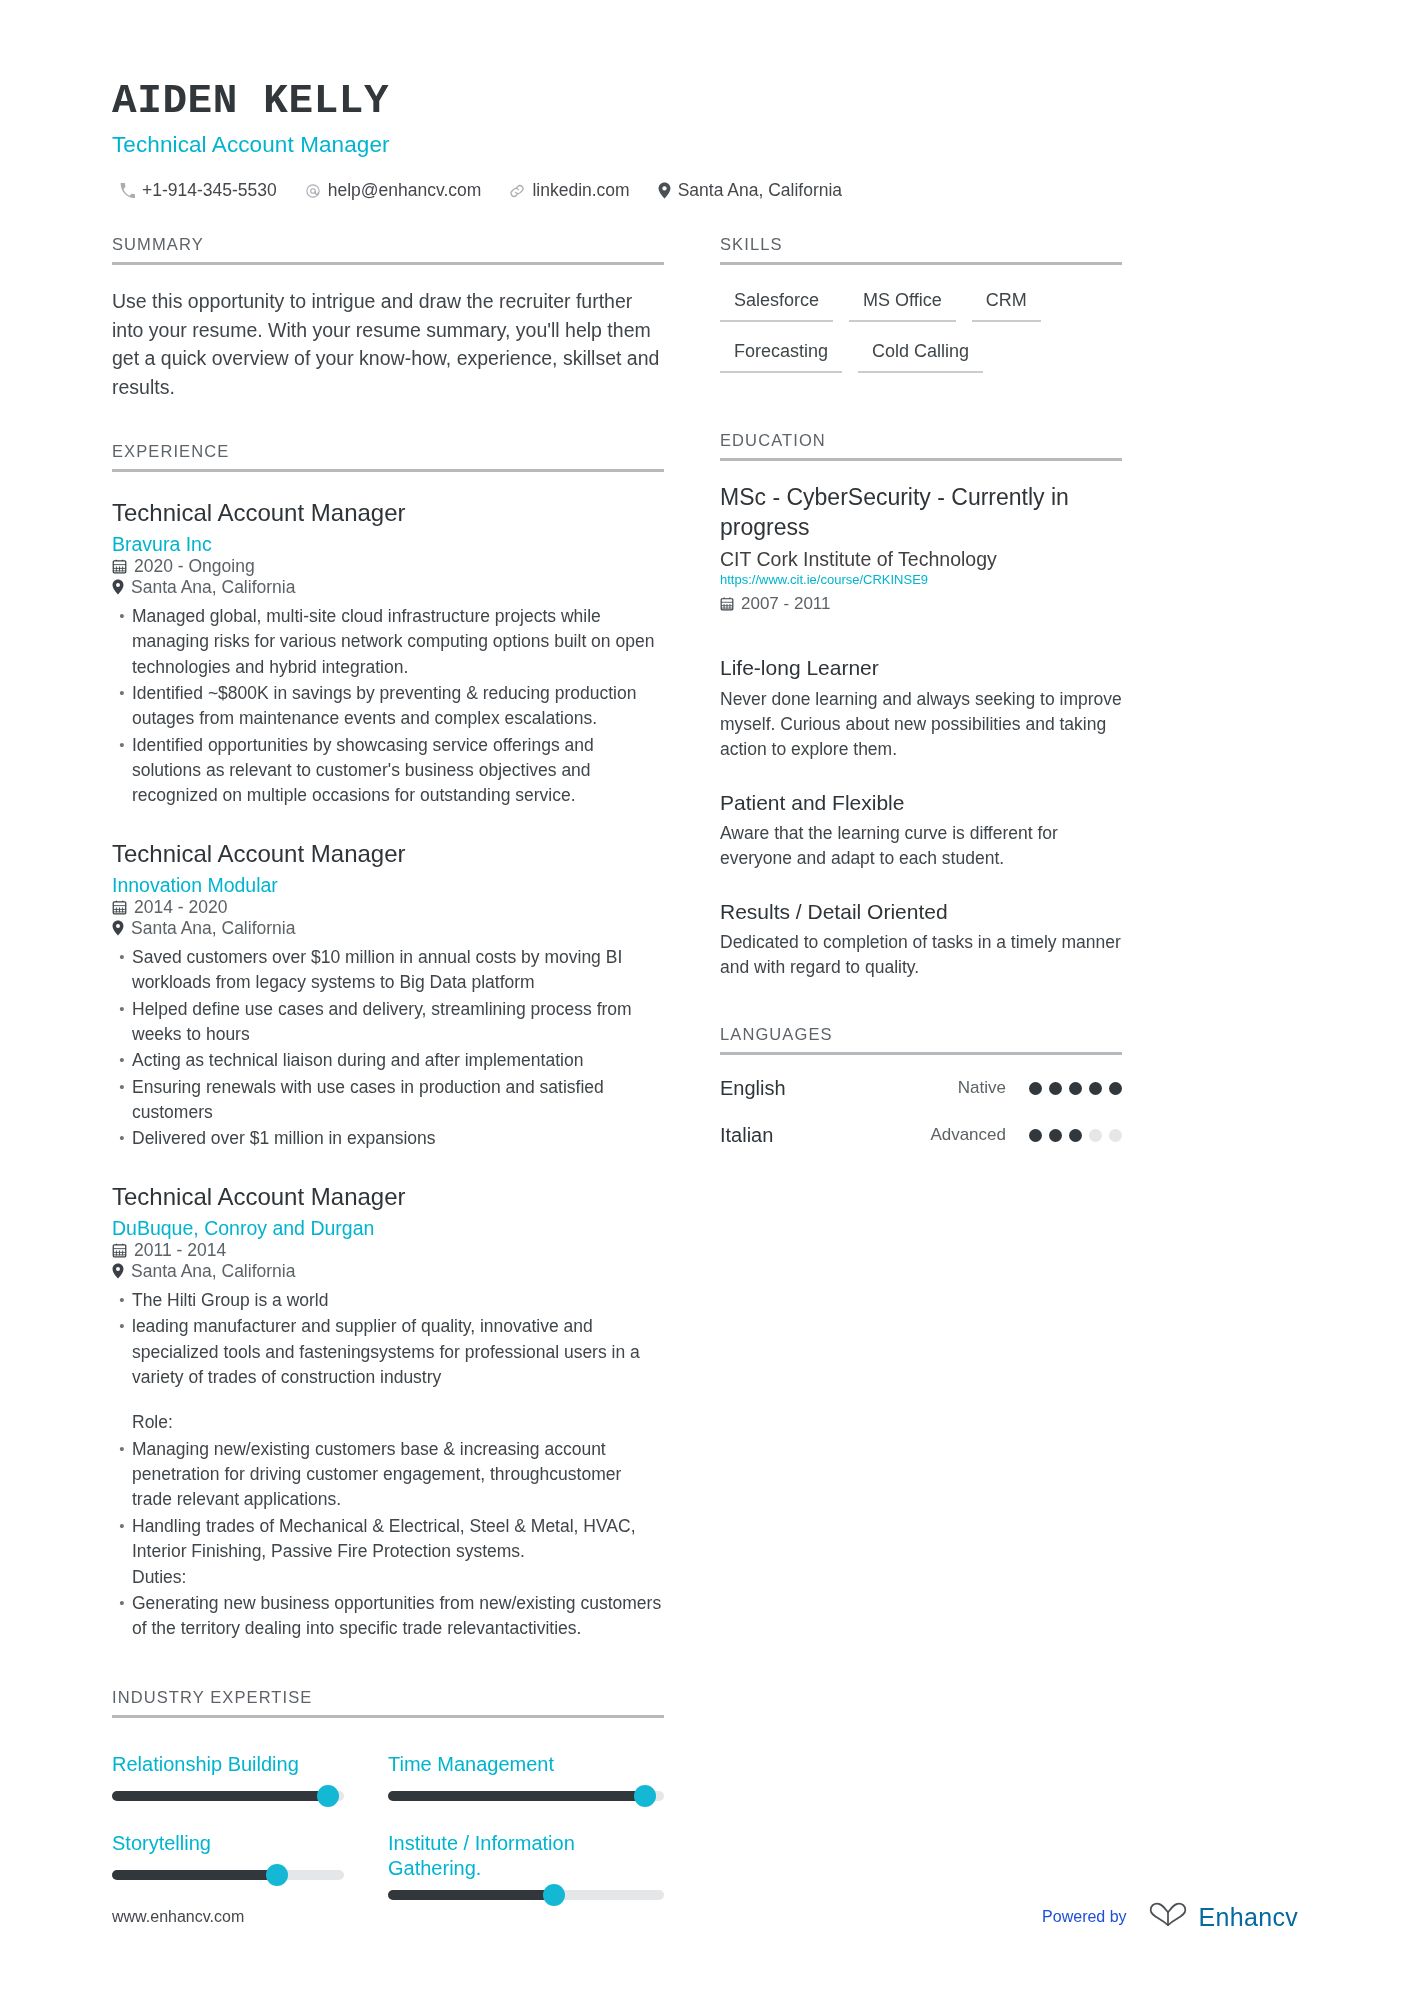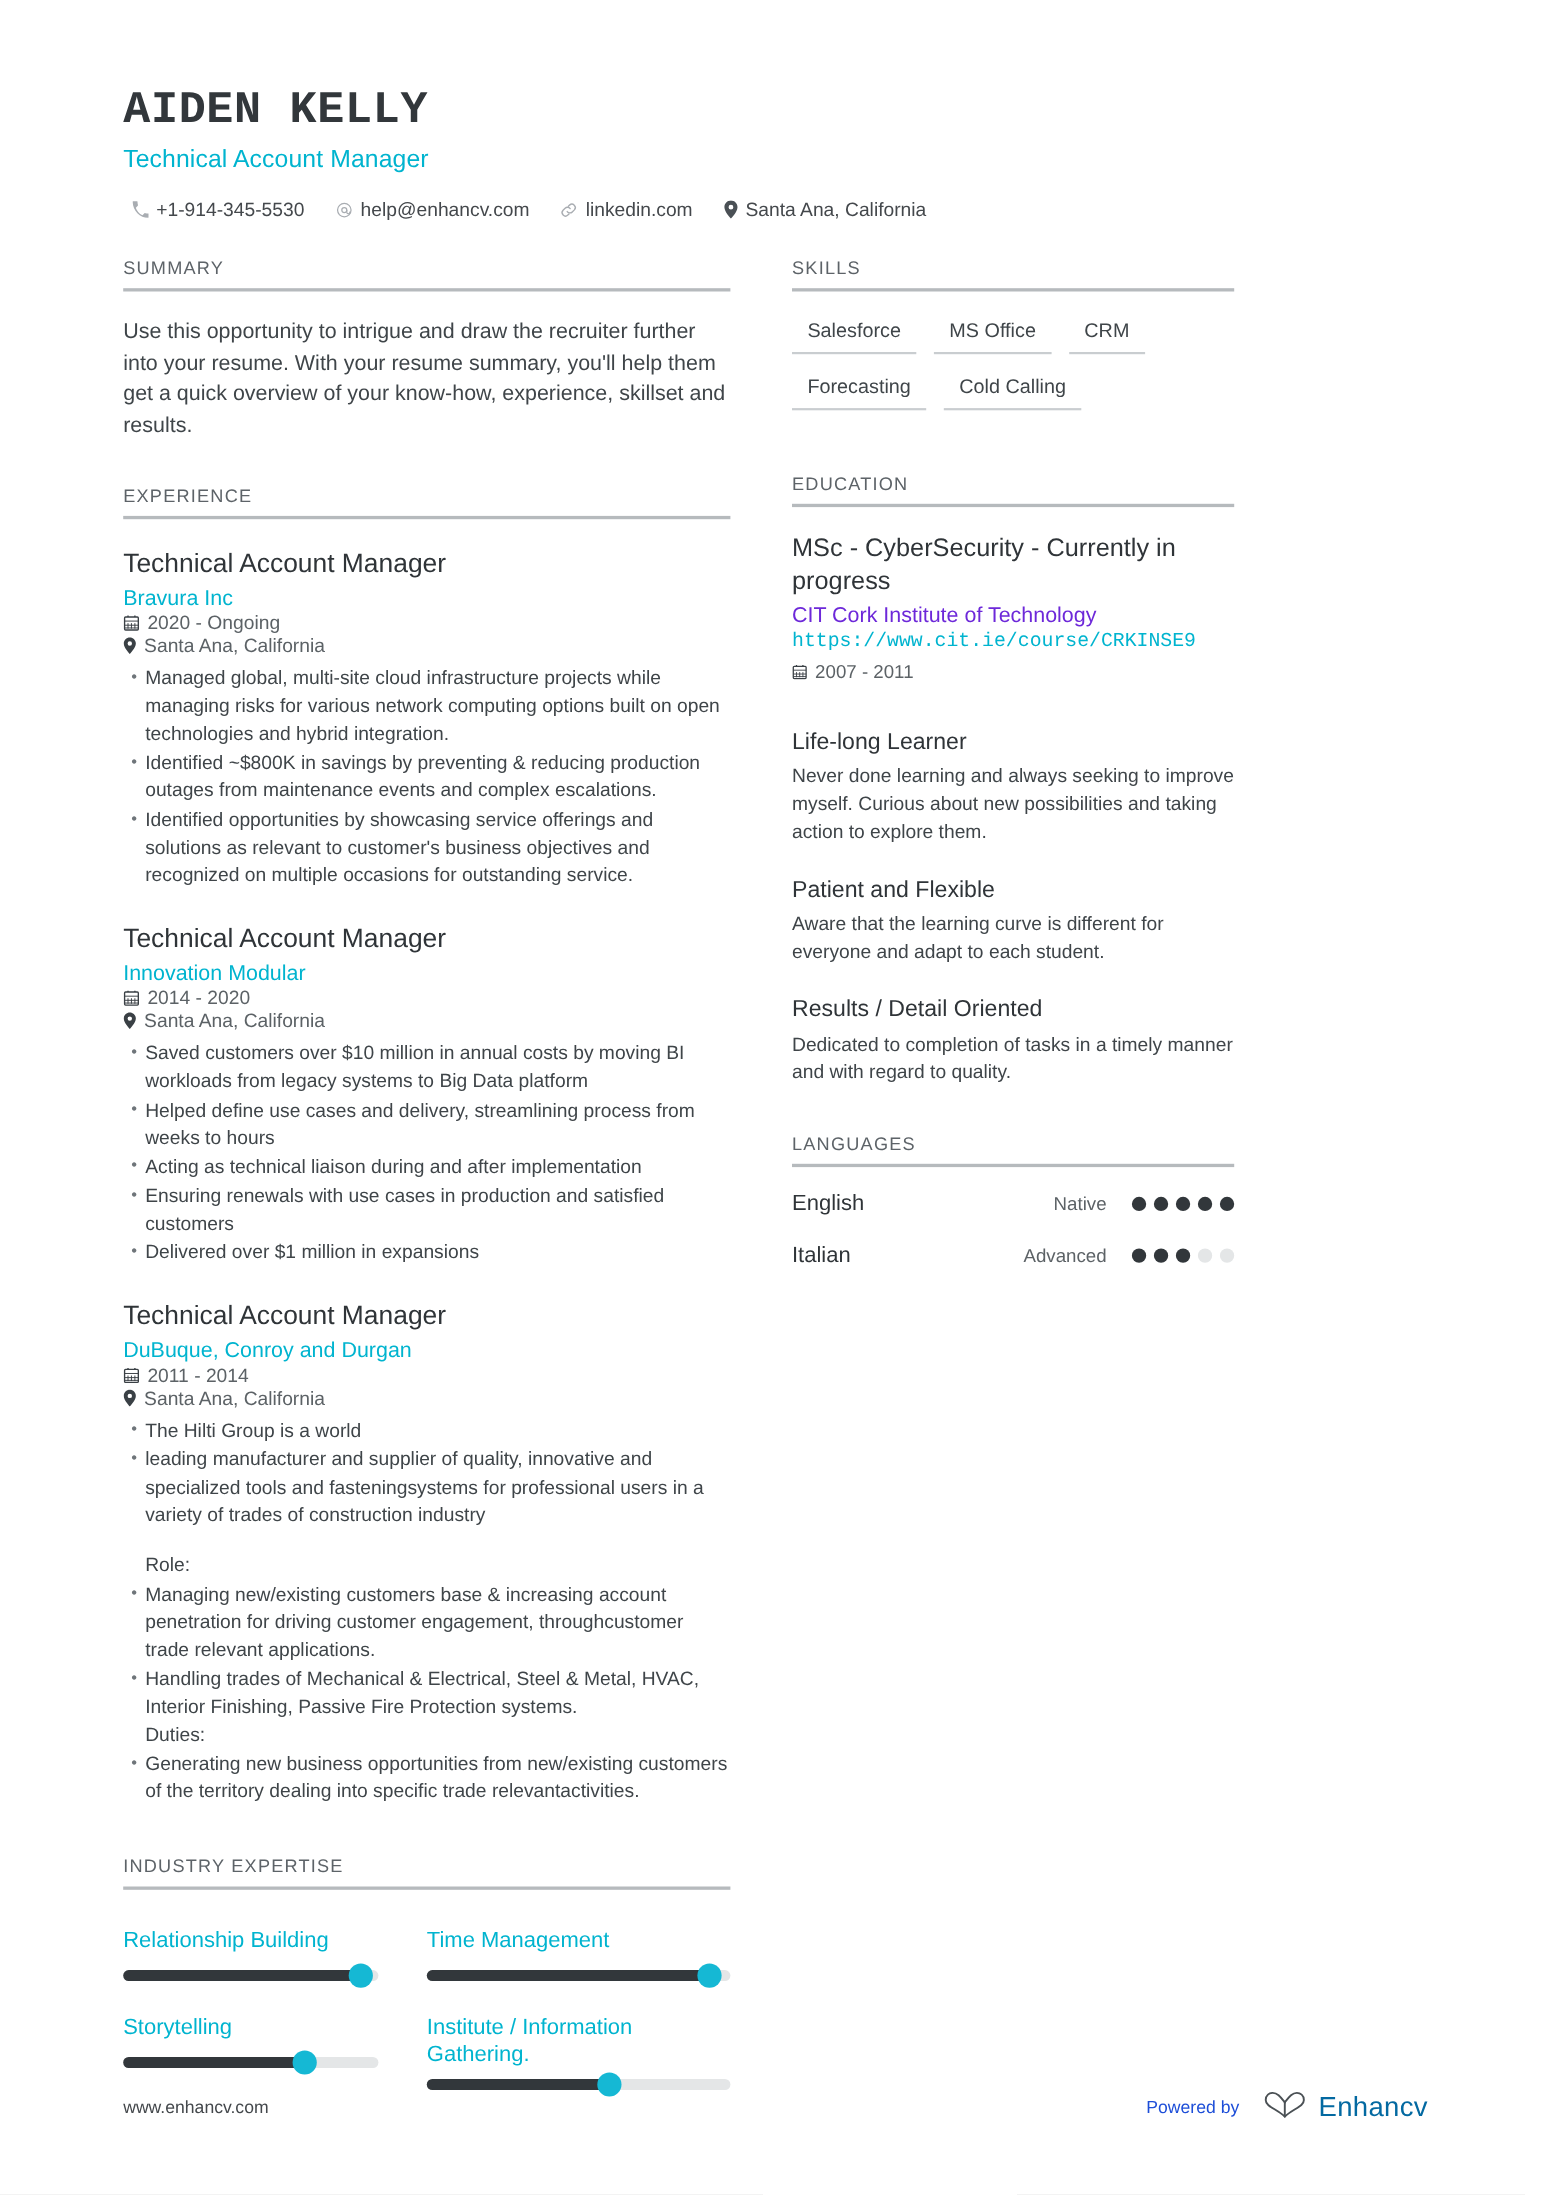--- a/index.html
+++ b/index.html
@@ -156,30 +156,29 @@
 
   
   .edu { margin-top: 22px; }
   .edu-degree {
     font-size: 23px;
     color: #2f3438;
     line-height: 1.28;
   }
   .edu-school {
     font-size: 19.5px;
-    color: #6d28d9;
+    color: #404040;
     line-height: 1.3;
     margin-top: 5px;
   }
   .edu-link {
-    font-size: 18px;
+    font-size: 13px;
     color: #00b4cf;
     line-height: 1.3;
     word-break: break-all;
-    font-family: Liberation Mono, monospace;
   }
   .edu-date {
     display: flex;
     align-items: center;
     font-size: 17px;
     color: #5c6266;
     margin-top: 5px;
   }
   .edu-date .ci { color:#3a4045; margin-right: 7px; display:inline-flex; }
 

